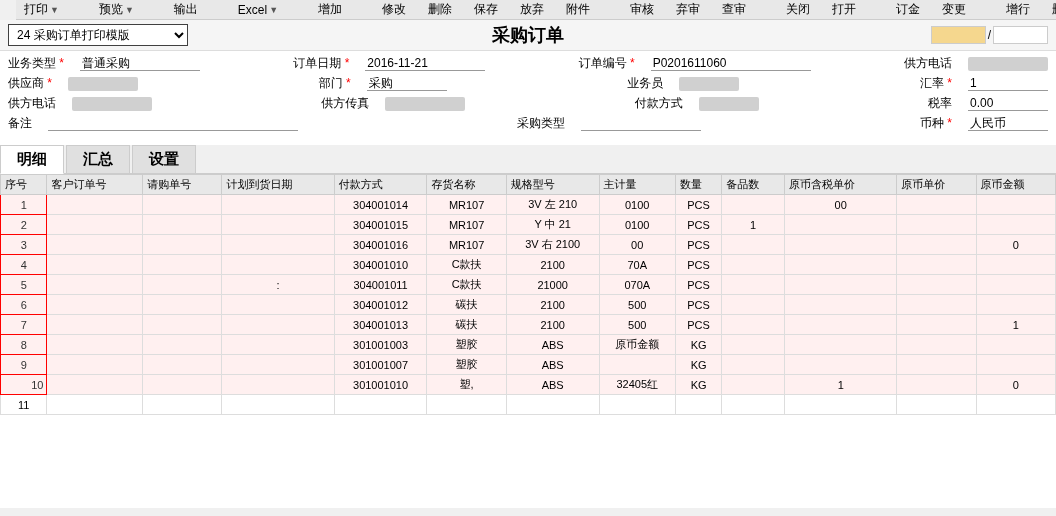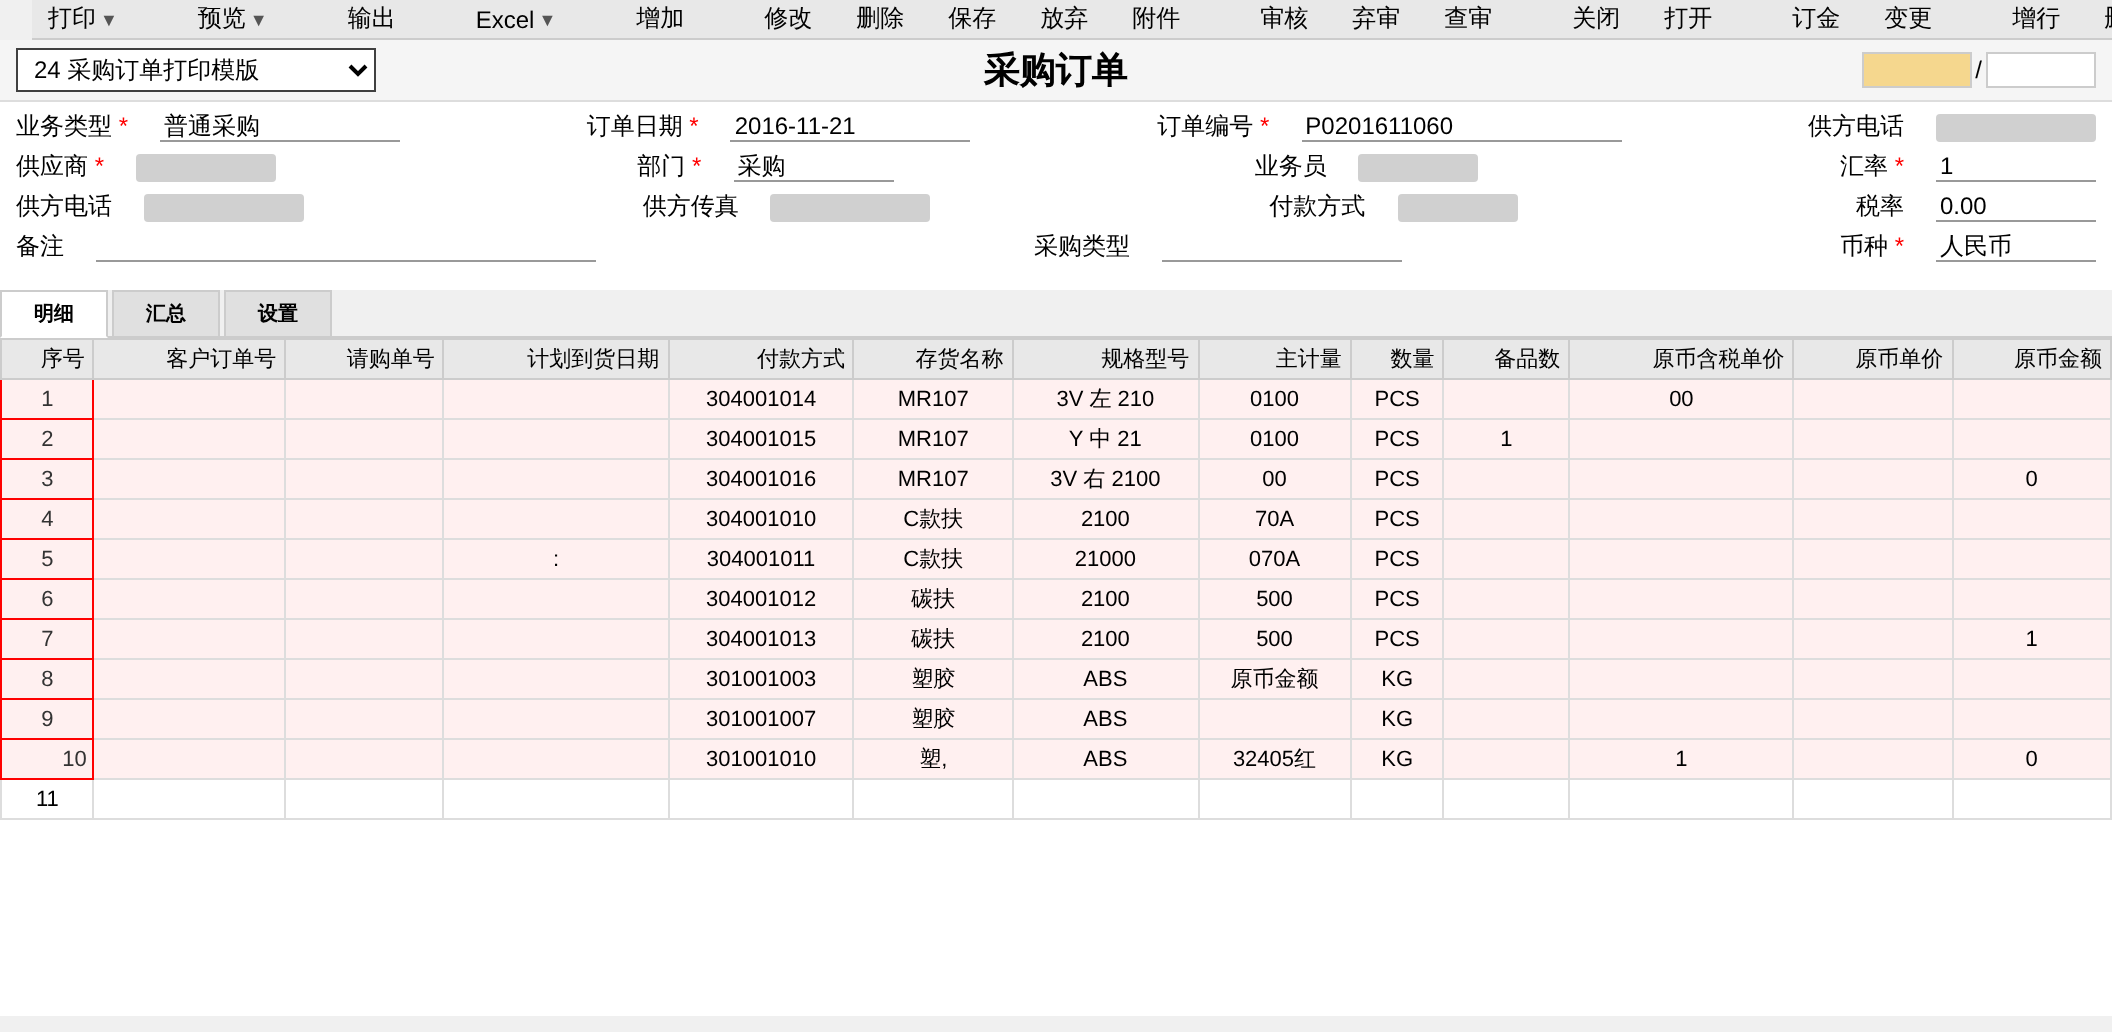--- a/index.html
+++ b/index.html
@@ -68,21 +68,21 @@
       border-bottom: 1px solid #ccc;
       background: #f0f0f0;
       margin-top: 6px;
     }
     .tab {
       padding: 4px 16px;
       border: 1px solid #ccc;
       border-bottom: none;
       background: #e0e0e0;
       cursor: pointer;
-      font-size: 10px;
+      font-size: 15px;
       font-weight: bold;
       margin-right: 2px;
     }
     .tab.active {
       background: #fff;
       border-bottom: 1px solid #fff;
       margin-bottom: -1px;
       z-index: 1;
     }
 
@@ -93,21 +93,21 @@
     }
     table {
       border-collapse: collapse;
       width: 100%;
       font-size: 11px;
     }
     table th {
       background: #e8e8e8;
       border: 1px solid #ccc;
       padding: 2px 4px;
-      text-align: right;
+      text-align: left;
       font-weight: normal;
       white-space: nowrap;
     }
     table td {
       border: 1px solid #ddd;
       padding: 1px 3px;
       text-align: center;
       height: 20px;
       white-space: nowrap;
       overflow: hidden;

